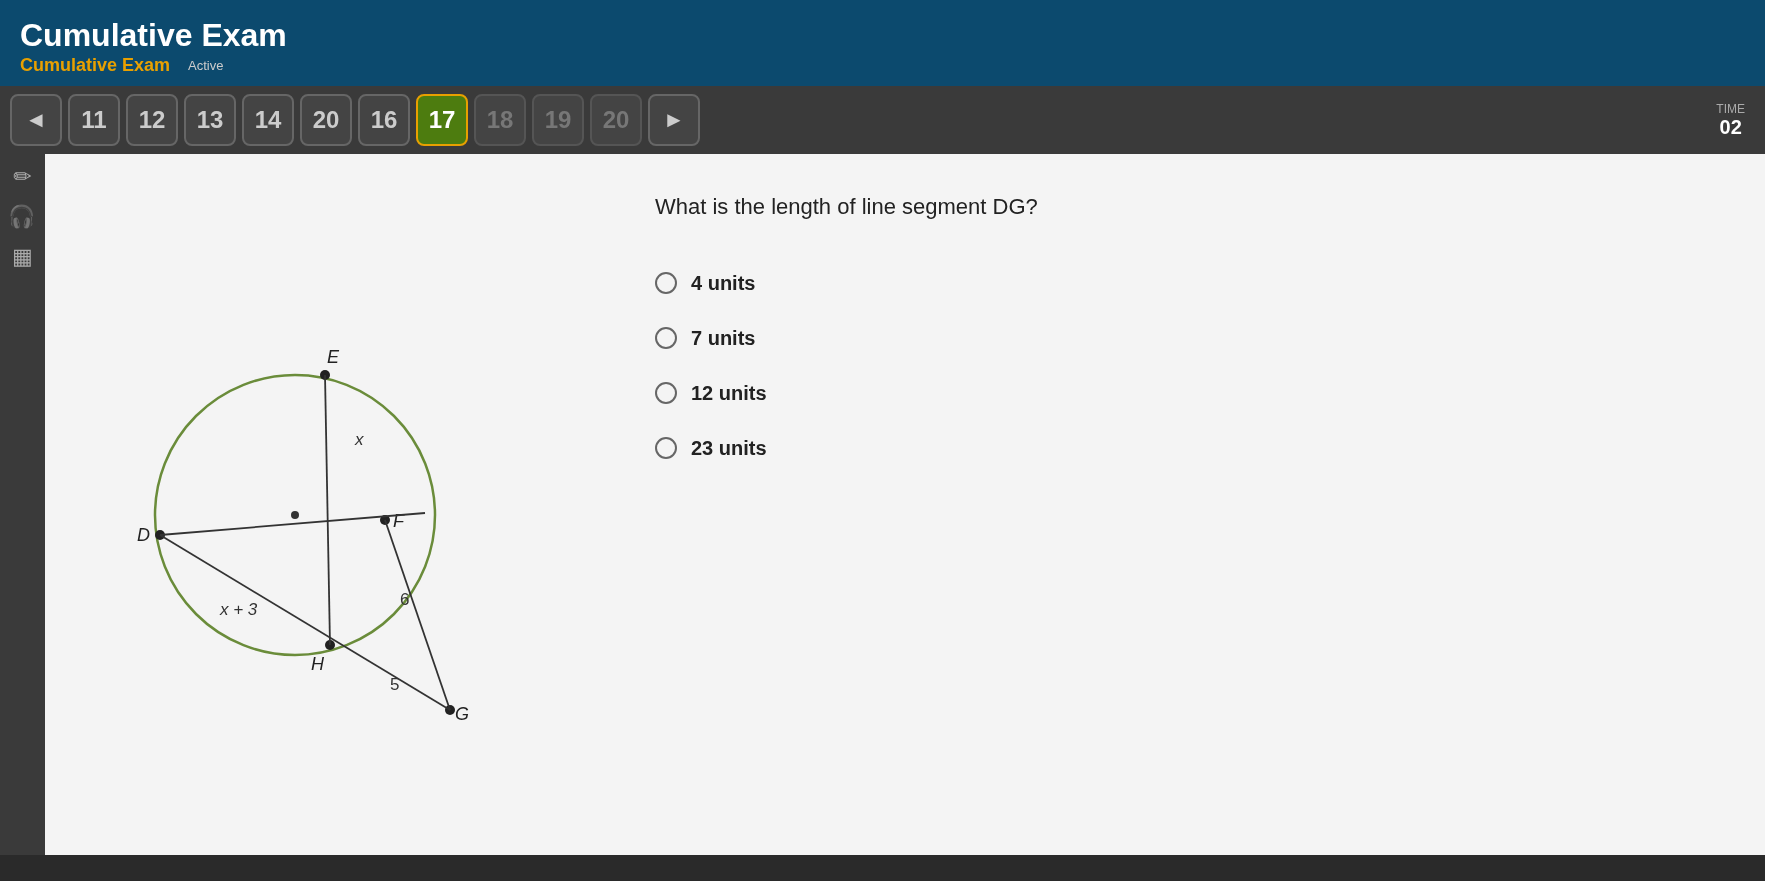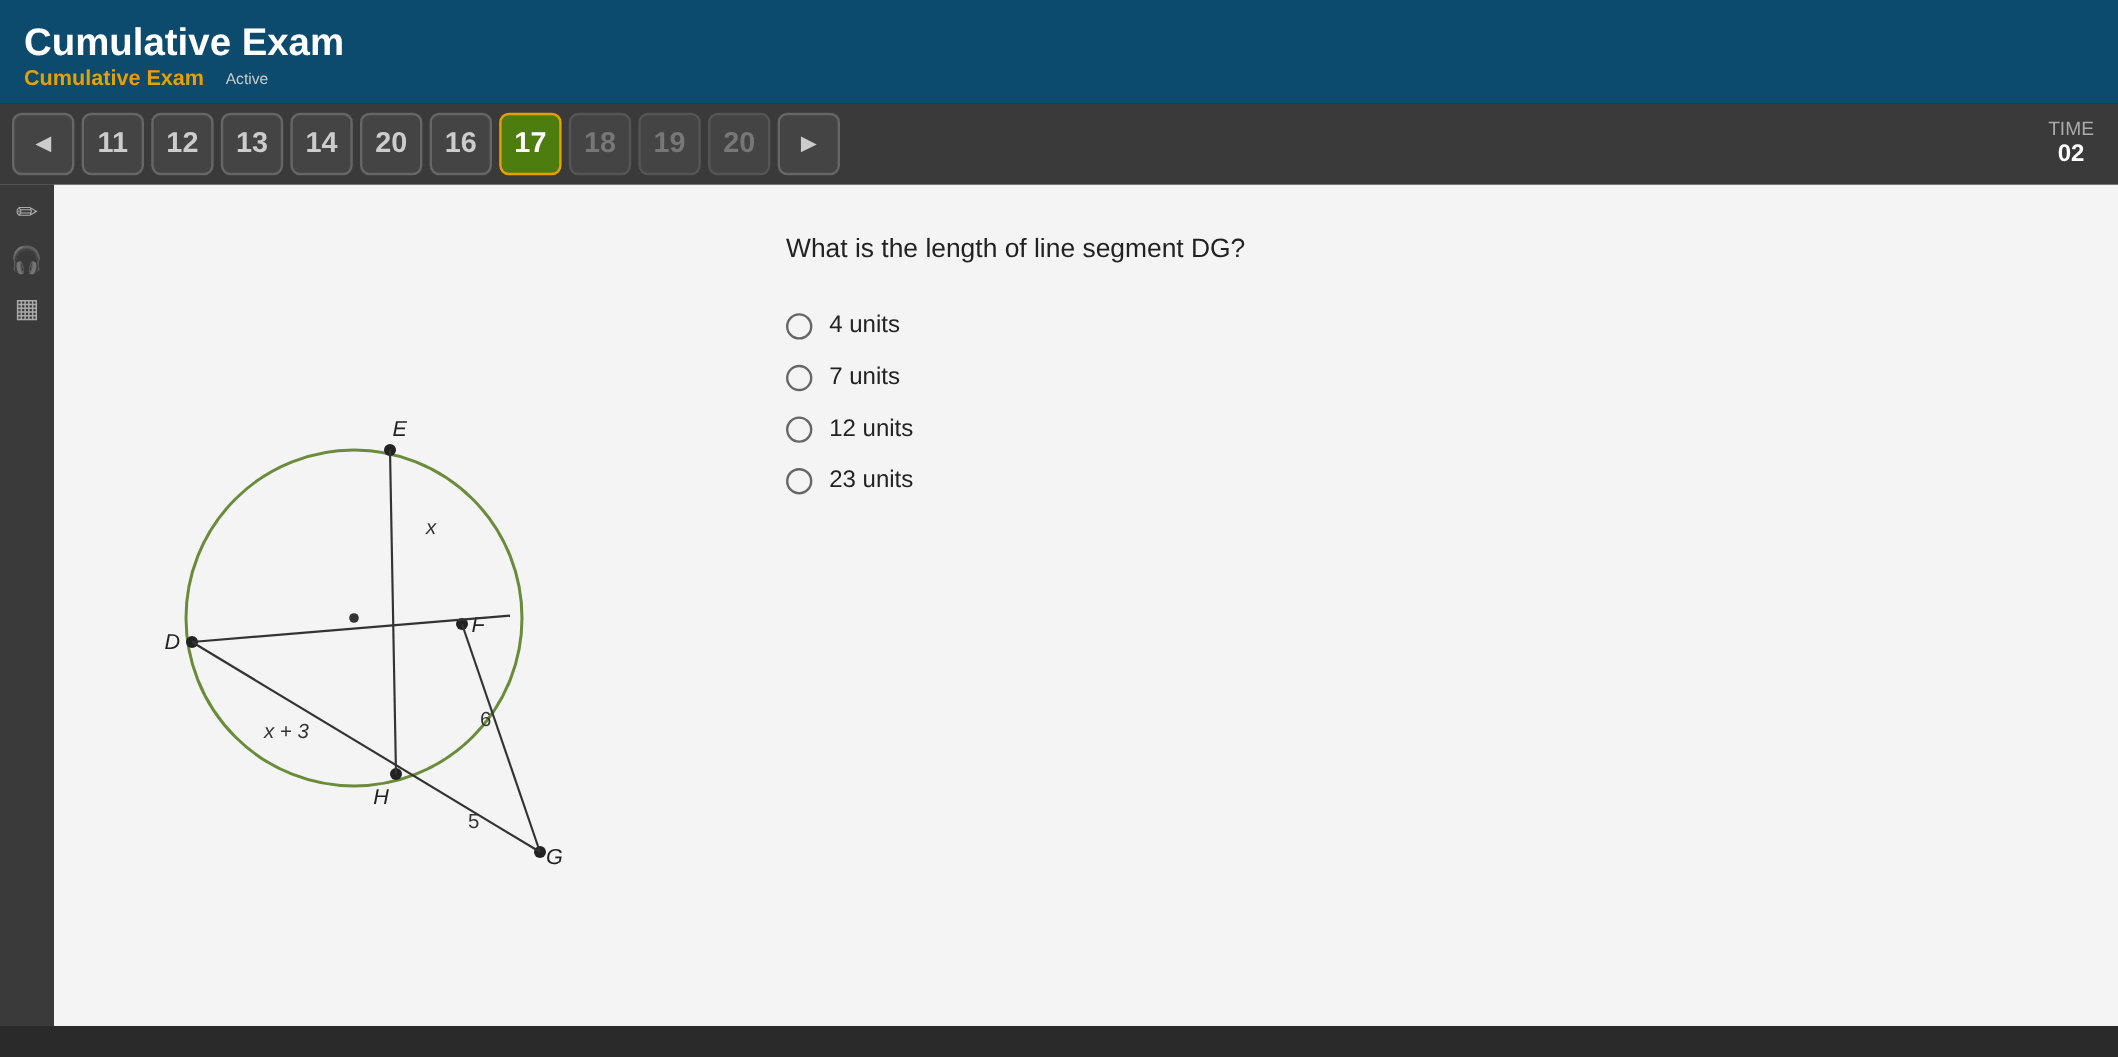--- a/index.html
+++ b/index.html
@@ -79,21 +79,21 @@
       position: absolute;
       right: 20px;
       top: 50%;
       transform: translateY(-50%);
       color: #fff;
       font-size: 20px;
       font-weight: bold;
       text-align: center;
     }
     .time-label {
-      font-size: 16px;
+      font-size: 12px;
       color: #aaa;
       font-weight: normal;
     }
 
     
     .main-content {
       background: #f0f0f0;
       display: flex;
       flex-direction: row;
       height: calc(881px - 180px);
@@ -134,36 +134,37 @@
       position: relative;
       padding: 20px;
     }
 
     
     .answer-area {
       flex: 1;
       padding: 40px 50px;
       display: flex;
       flex-direction: column;
-      gap: 0;
+      gap: 12px;
     }
     .question-text {
       font-size: 22px;
       color: #222;
       margin-bottom: 30px;
       font-weight: normal;
     }
     .answer-option {
       display: flex;
-      align-items: center;
+      align-items: flex-start;
       gap: 14px;
       padding: 10px 0;
       font-size: 20px;
       color: #222;
       cursor: pointer;
+      font-weight: bold;
     }
     .radio-circle {
       width: 22px;
       height: 22px;
       border-radius: 50%;
       border: 2px solid #666;
       display: inline-block;
       flex-shrink: 0;
     }
 

